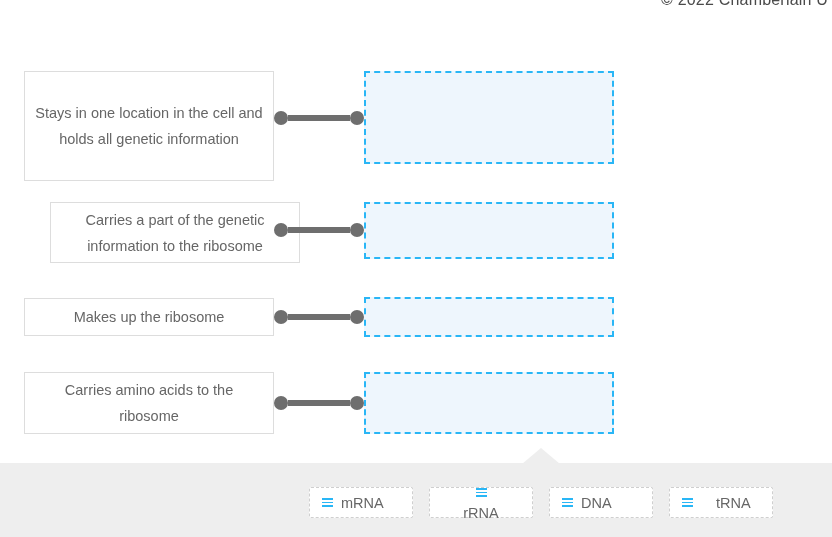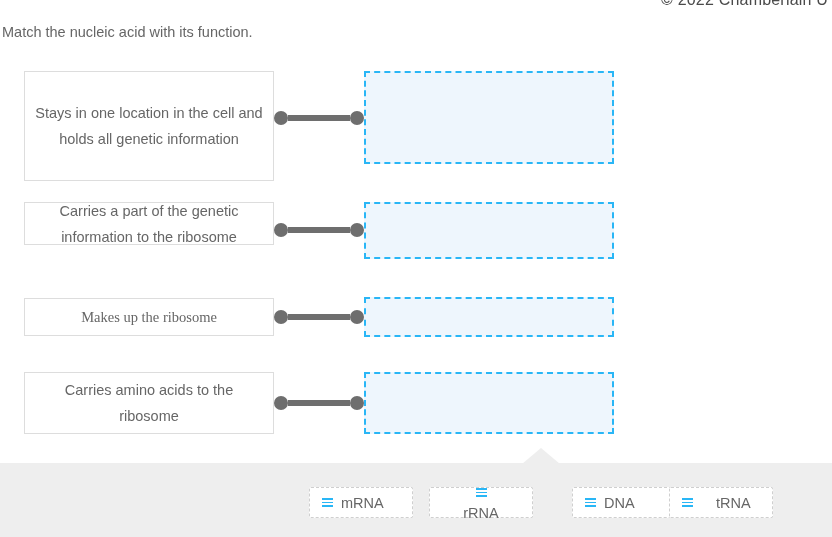--- a/index.html
+++ b/index.html
@@ -167,46 +167,45 @@
 
   .chip-label { white-space: nowrap; }
 </style>
 </head>
 <body>
 
 <div id="app">
 
   <div class="copyright">© 2022 Chamberlain U</div>
 
-  <div class="question">Match the nucleic acid with its function.</div>
 
   <div class="rows">
 
     <div class="row">
       <div class="prompt-box" style="top:71px; height:110px;">Stays in one location in the cell and holds all genetic information</div>
       <div class="connector" style="top:111px;">
         <span class="dot"></span>
         <span class="bar"></span>
         <span class="dot"></span>
       </div>
       <div class="dropzone" style="top:71px; height:93px;"></div>
     </div>
 
     <div class="row">
-      <div class="prompt-box" style="top:202px; height:43px;">Carries a part of the genetic information to the ribosome</div>
+      <div class="prompt-box" style="top:202px; height:61px;margin-left:26px;">Carries a part of the genetic information to the ribosome</div>
       <div class="connector" style="top:223px;">
         <span class="dot"></span>
         <span class="bar"></span>
         <span class="dot"></span>
       </div>
       <div class="dropzone" style="top:202px; height:57px;"></div>
     </div>
 
     <div class="row">
-      <div class="prompt-box" style="top:298px; height:38px;font-family:Liberation Serif, serif;">Makes up the ribosome</div>
+      <div class="prompt-box" style="top:298px; height:38px;">Makes up the ribosome</div>
       <div class="connector" style="top:310px;">
         <span class="dot"></span>
         <span class="bar"></span>
         <span class="dot"></span>
       </div>
       <div class="dropzone" style="top:297px; height:40px;"></div>
     </div>
 
     <div class="row">
       <div class="prompt-box" style="top:372px; height:62px;">Carries amino acids to the ribosome</div>
@@ -236,21 +235,21 @@
 
     <div class="chip" style="left:429px; width:104px;flex-direction:column;">
       <span class="drag-handle">
           <i></i>
           <i></i>
           <i></i>
         </span>
       <span class="chip-label">rRNA</span>
     </div>
 
-    <div class="chip" style="left:572px; width:104px;">
+    <div class="chip" style="left:549px; width:104px;">
       <span class="drag-handle">
           <i></i>
           <i></i>
           <i></i>
         </span>
       <span class="chip-label">DNA</span>
     </div>
 
     <div class="chip" style="left:669px; width:104px;gap:23px;">
       <span class="drag-handle">

